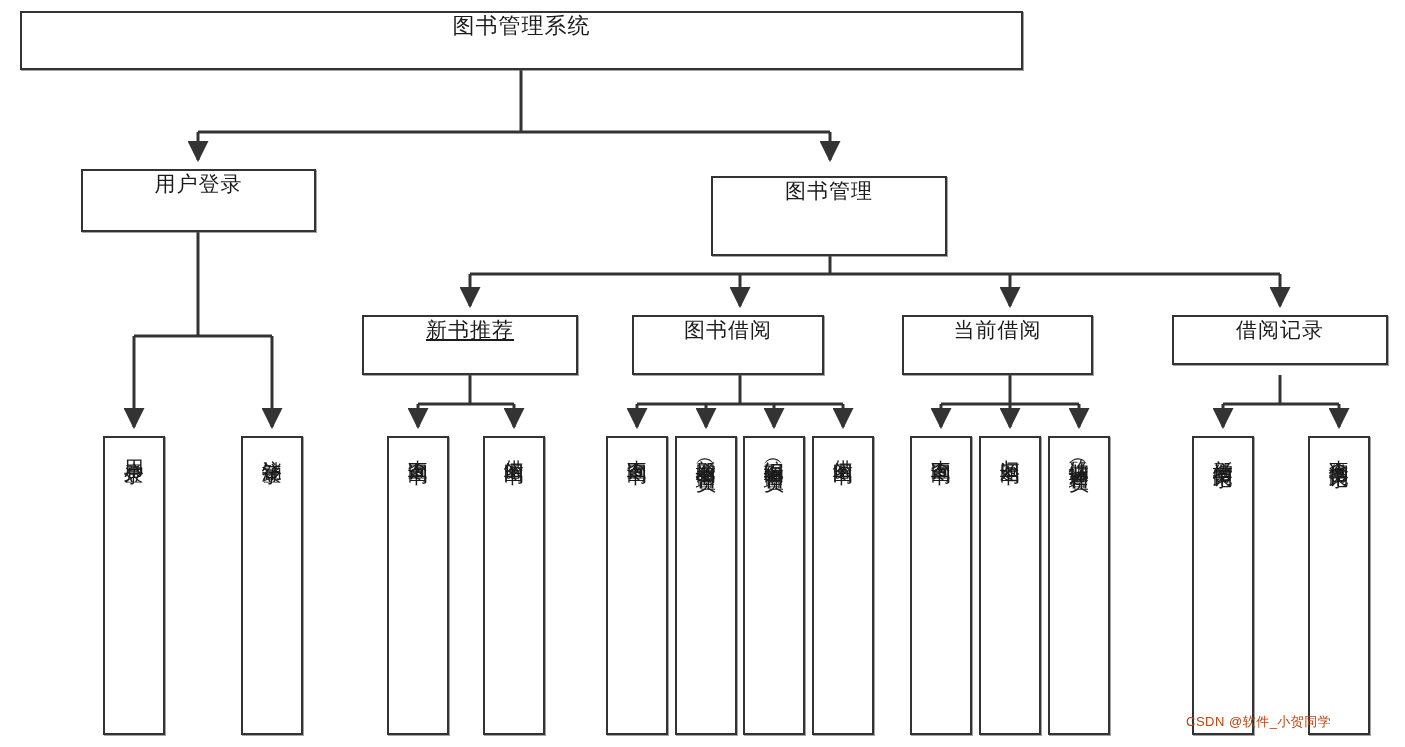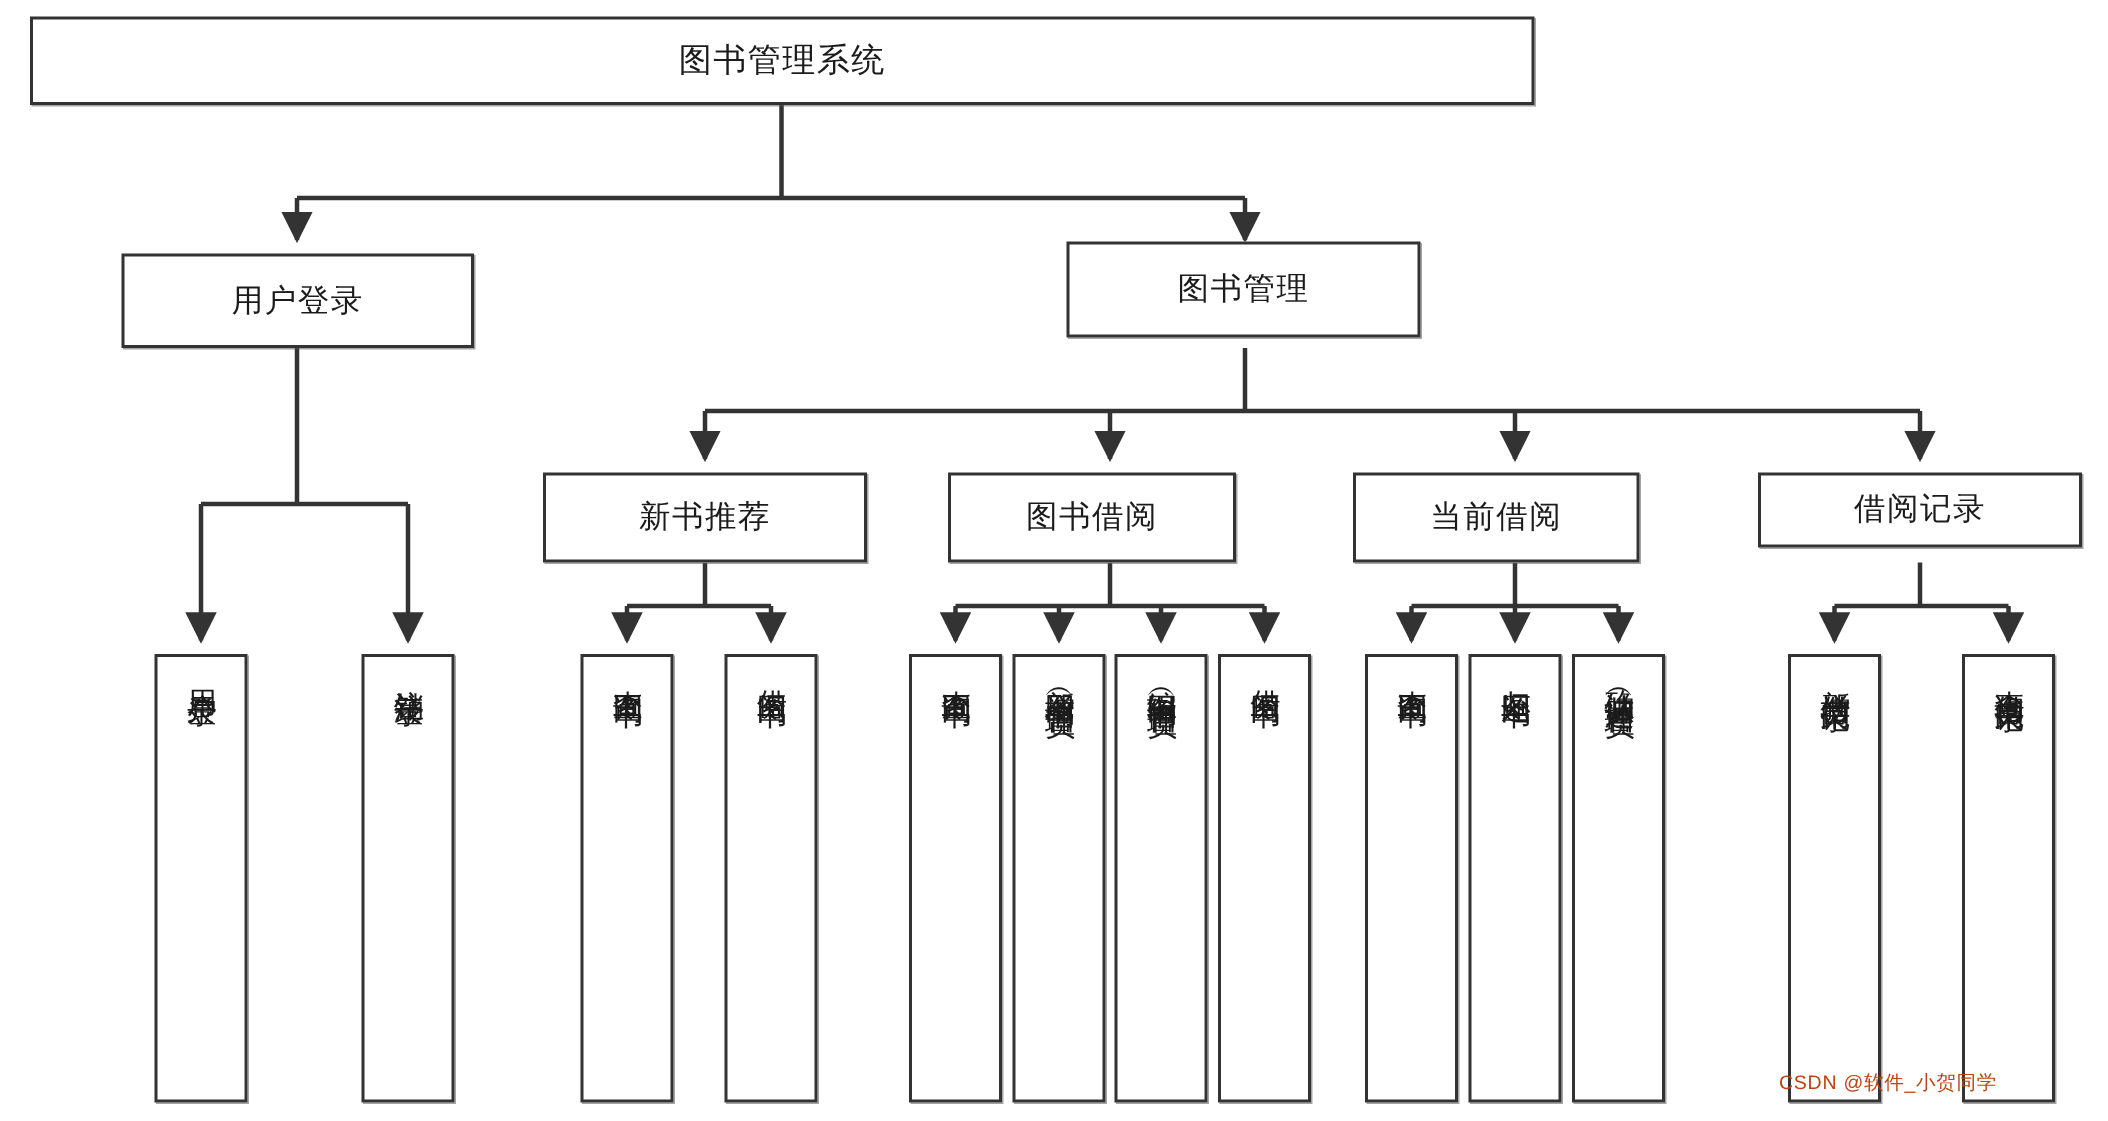--- a/index.html
+++ b/index.html
@@ -27,21 +27,21 @@
     height: 747px;
     pointer-events: none;
   }
   .node {
     position: absolute;
     box-sizing: border-box;
     background: #ffffff;
     border: 2px solid #333333;
     box-shadow: 1px 1px 0 0 rgba(90,90,90,0.55);
     display: flex;
-    align-items: center;
+    align-items: flex-start;
     justify-content: center;
     color: #1b1b1b;
     z-index: 2;
   }
   .node.horizontal {
     font-size: 21px;
     letter-spacing: 1px;
     line-height: 1.2;
   }
   .node.vertical {
@@ -128,25 +128,25 @@
     </g>
   </svg>
 
   <div class="node horizontal root" style="left:20px; top:11px; width:1003px; height:59px;">
     <span>图书管理系统</span>
   </div>
 
   <div class="node horizontal" style="left:81px; top:169px; width:235px; height:63px;">
     <span>用户登录</span>
   </div>
-  <div class="node horizontal" style="left:711px; top:161px; width:236px; height:64px;">
+  <div class="node horizontal" style="left:711px; top:176px; width:236px; height:80px;">
     <span>图书管理</span>
   </div>
 
-  <div class="node horizontal" style="left:362px; top:315px; width:216px; height:60px;">
+  <div class="node horizontal" style="left:362px; top:315px; width:216px; height:60px;text-decoration:underline;">
     <span>新书推荐</span>
   </div>
   <div class="node horizontal" style="left:632px; top:315px; width:192px; height:60px;">
     <span>图书借阅</span>
   </div>
   <div class="node horizontal" style="left:902px; top:315px; width:191px; height:60px;">
     <span>当前借阅</span>
   </div>
   <div class="node horizontal" style="left:1172px; top:315px; width:216px; height:50px;">
     <span>借阅记录</span>

